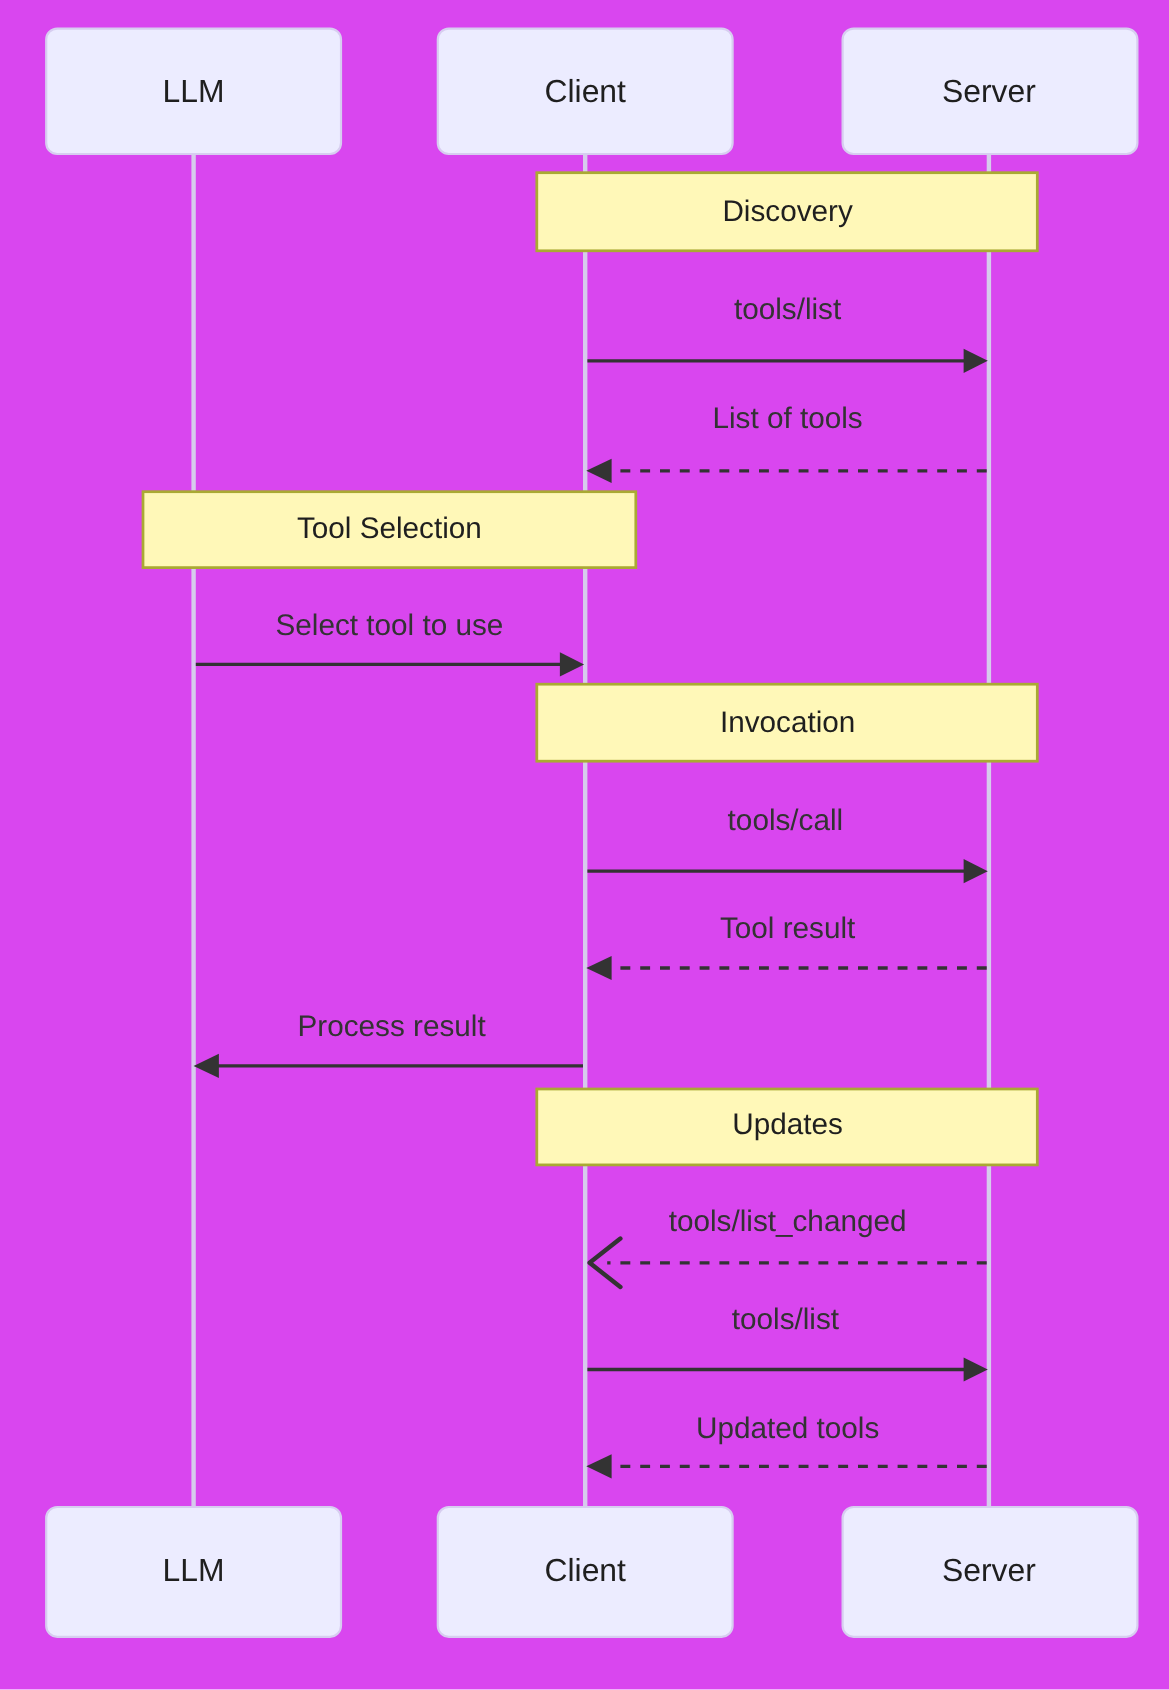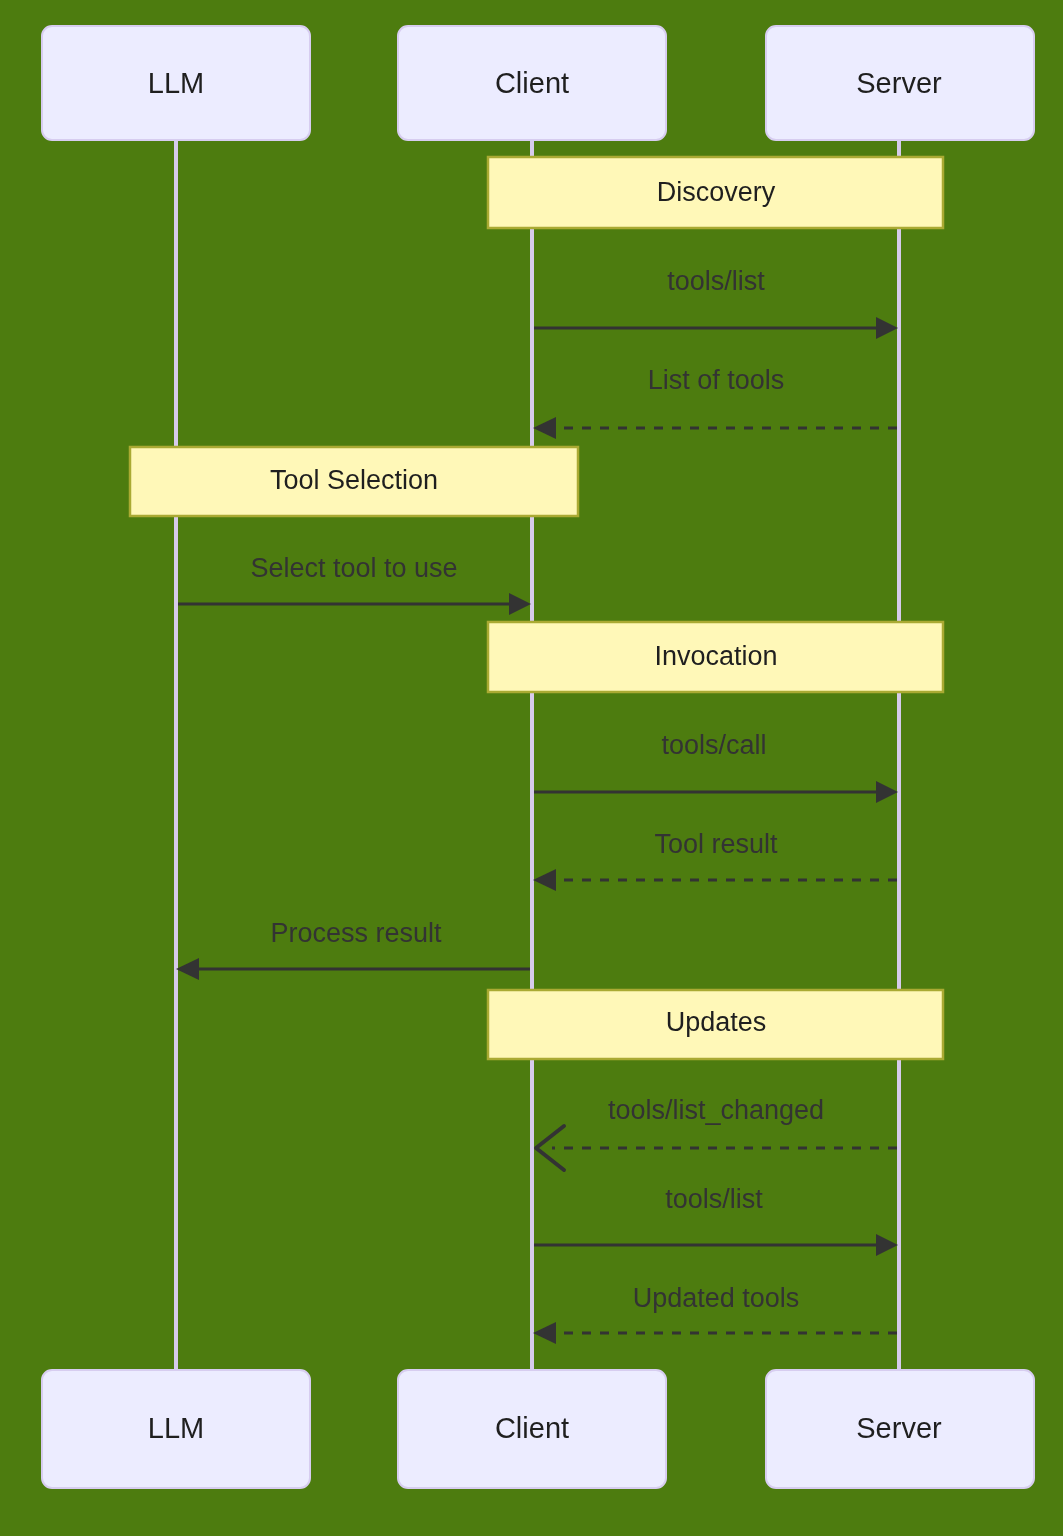--- a/index.html
+++ b/index.html
@@ -8,21 +8,21 @@
     padding: 0;
     background: #ffffff;
   }
   body {
     font-family: "Liberation Sans", "DejaVu Sans", sans-serif;
   }
   #diagram-root {
     position: relative;
     width: 1063px;
     height: 1536px;
-    background: #4d7c0f;
+    background: #d946ef;
     overflow: hidden;
   }
   #diagram-svg {
     position: absolute;
     top: 0;
     left: 0;
     width: 1063px;
     height: 1536px;
     display: block;
   }

